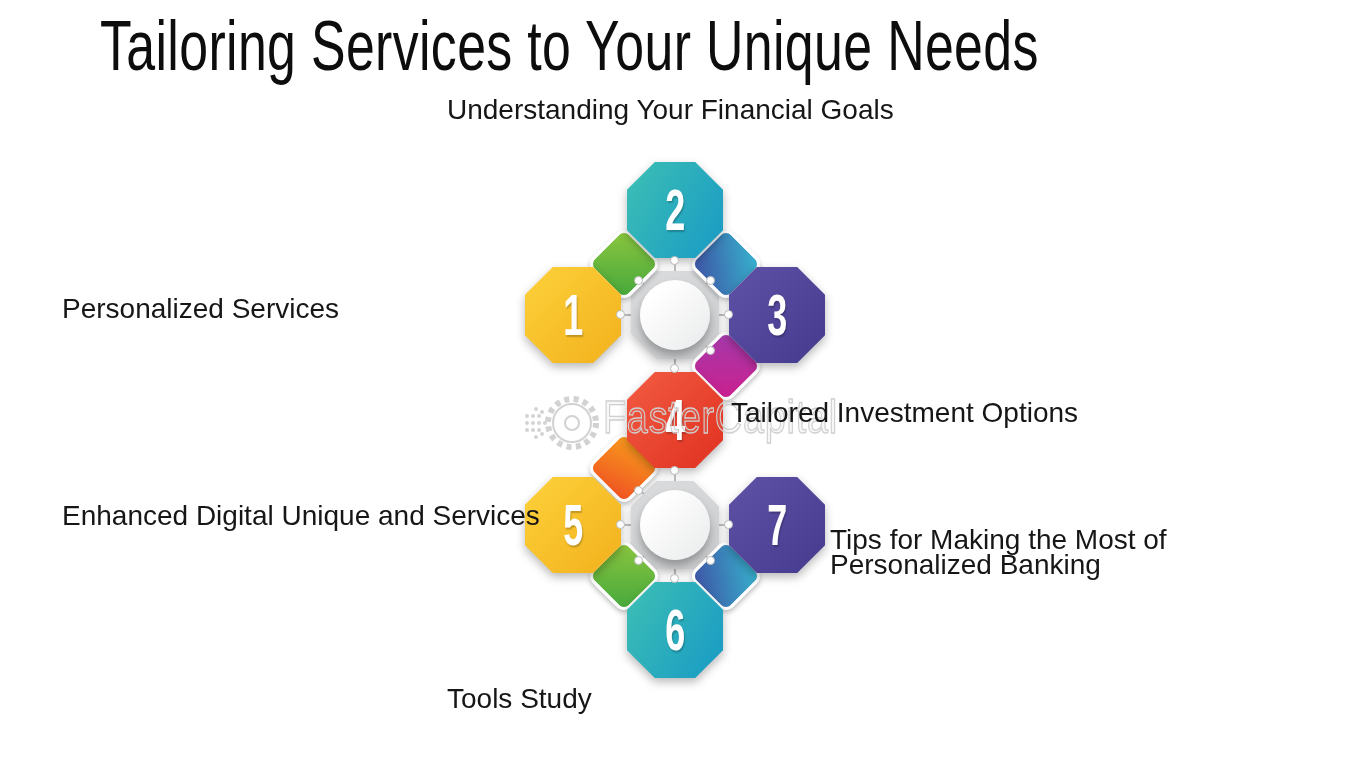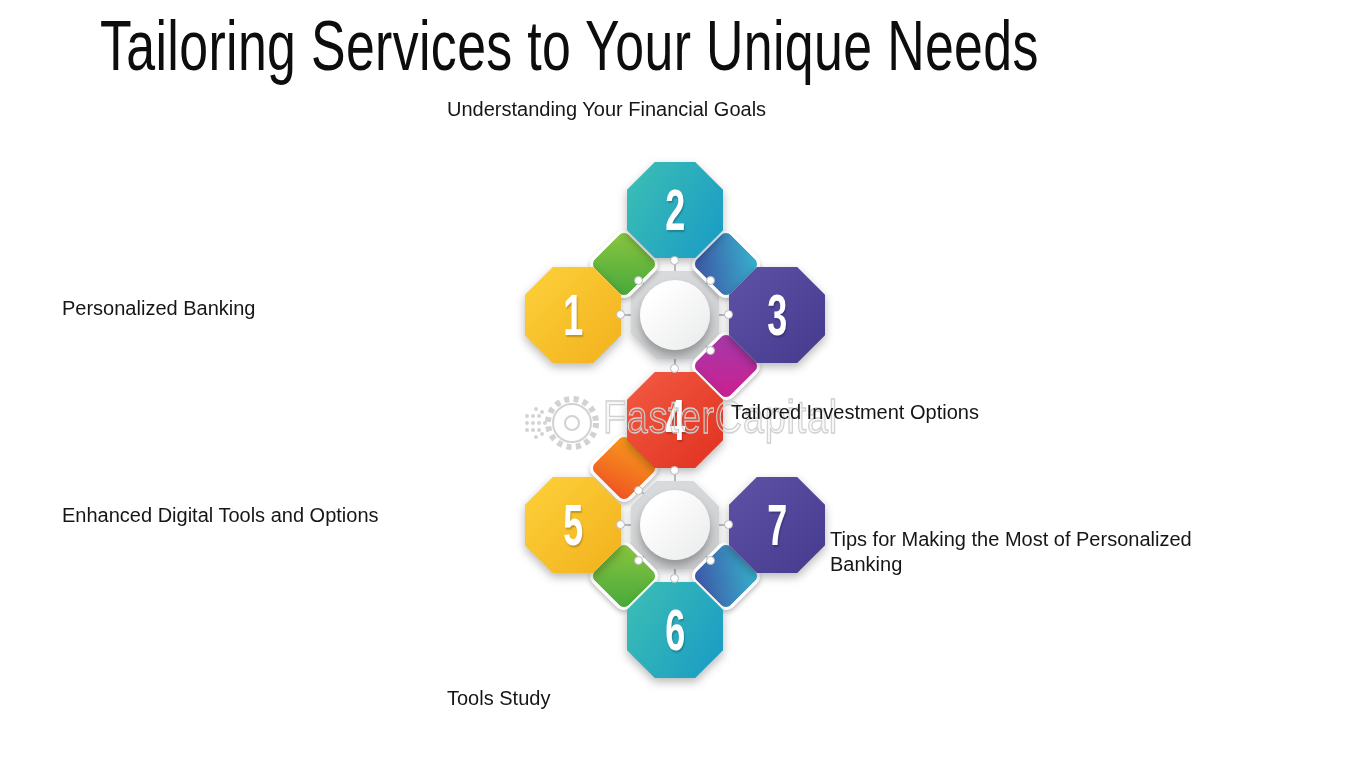--- a/index.html
+++ b/index.html
@@ -22,21 +22,21 @@
     font-size: 70px;
     font-weight: 400;
     color: #0d0d0d;
     white-space: nowrap;
     transform: scaleX(0.74);
     transform-origin: left top;
     letter-spacing: 0.5px;
   }
   .lbl {
     position: absolute;
-    font-size: 20px;
+    font-size: 28px;
     color: #161616;
     line-height: 25px;
     z-index: 7;
   }
   .lbl-top     { left: 447px; top: 97px;  }
   .lbl-left1   { left: 62px;  top: 296px; }
   .lbl-right3  { left: 830px; top: 296px; }
   .lbl-right4  { left: 731px; top: 400px; }
   .lbl-left5   { left: 62px;  top: 503px; }
   .lbl-right7  { left: 830px; top: 527px; width: 400px; }
@@ -136,23 +136,23 @@
   }
 </style>
 </head>
 <body>
 
 <div class="stage">
 
   <h1 class="page-title">Tailoring Services to Your Unique Needs</h1>
 
   <div class="lbl lbl-top">Understanding Your Financial Goals</div>
-  <div class="lbl lbl-left1">Personalized Banking</div>
+  <div class="lbl lbl-left1">Personalized Services</div>
   <div class="lbl lbl-right4">Tailored Investment Options</div>
-  <div class="lbl lbl-left5">Enhanced Digital Tools and Options</div>
+  <div class="lbl lbl-left5">Enhanced Digital Unique and Services</div>
   <div class="lbl lbl-right7">Tips for Making the Most of Personalized Banking</div>
   <div class="lbl lbl-bottom6">Tools Study</div>
 
   <div class="watermark">
     <span>
       <svg width="80" height="68" viewBox="0 0 80 68">
         <g fill="#d4d4d4">
           <circle cx="4" cy="26" r="2"></circle>
             <circle cx="10" cy="26" r="2"></circle>
             <circle cx="16" cy="26" r="2"></circle>

